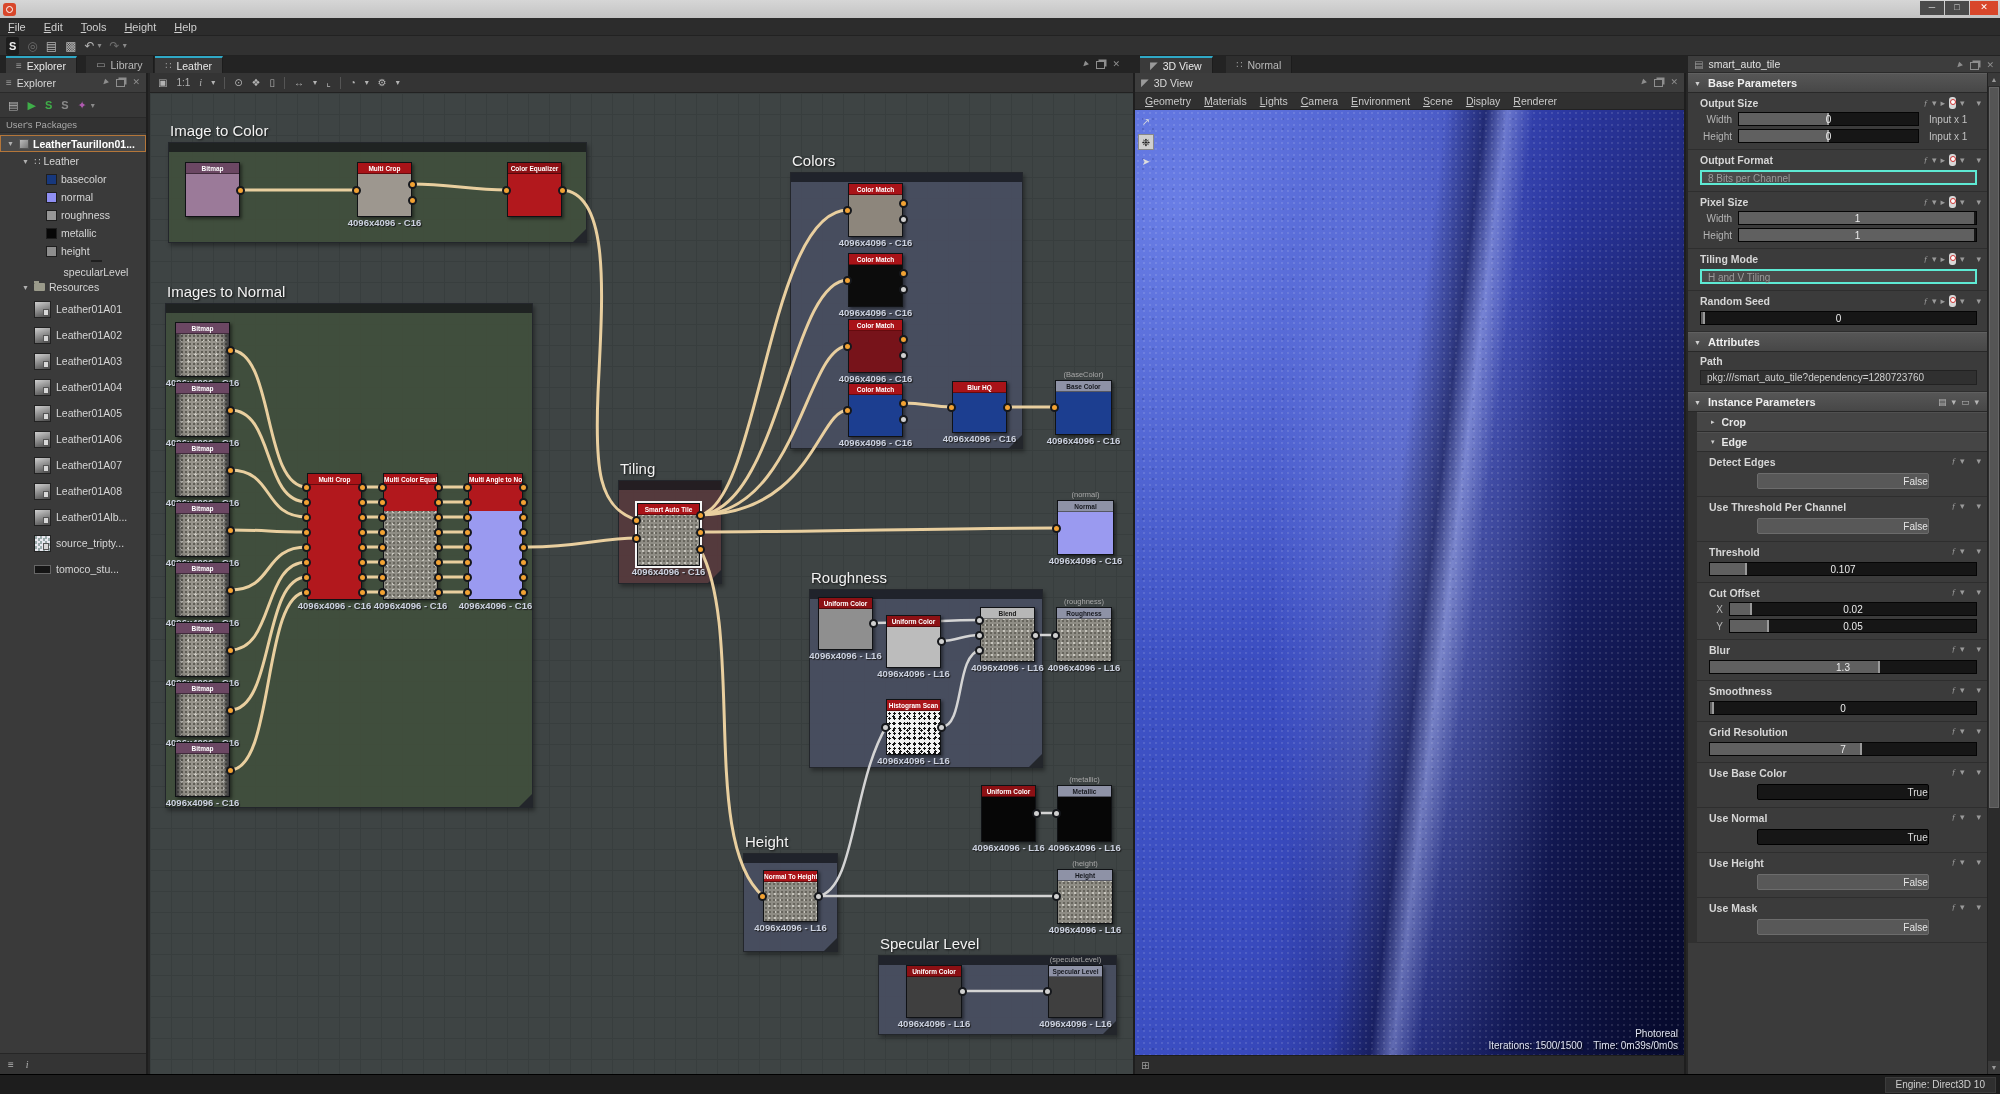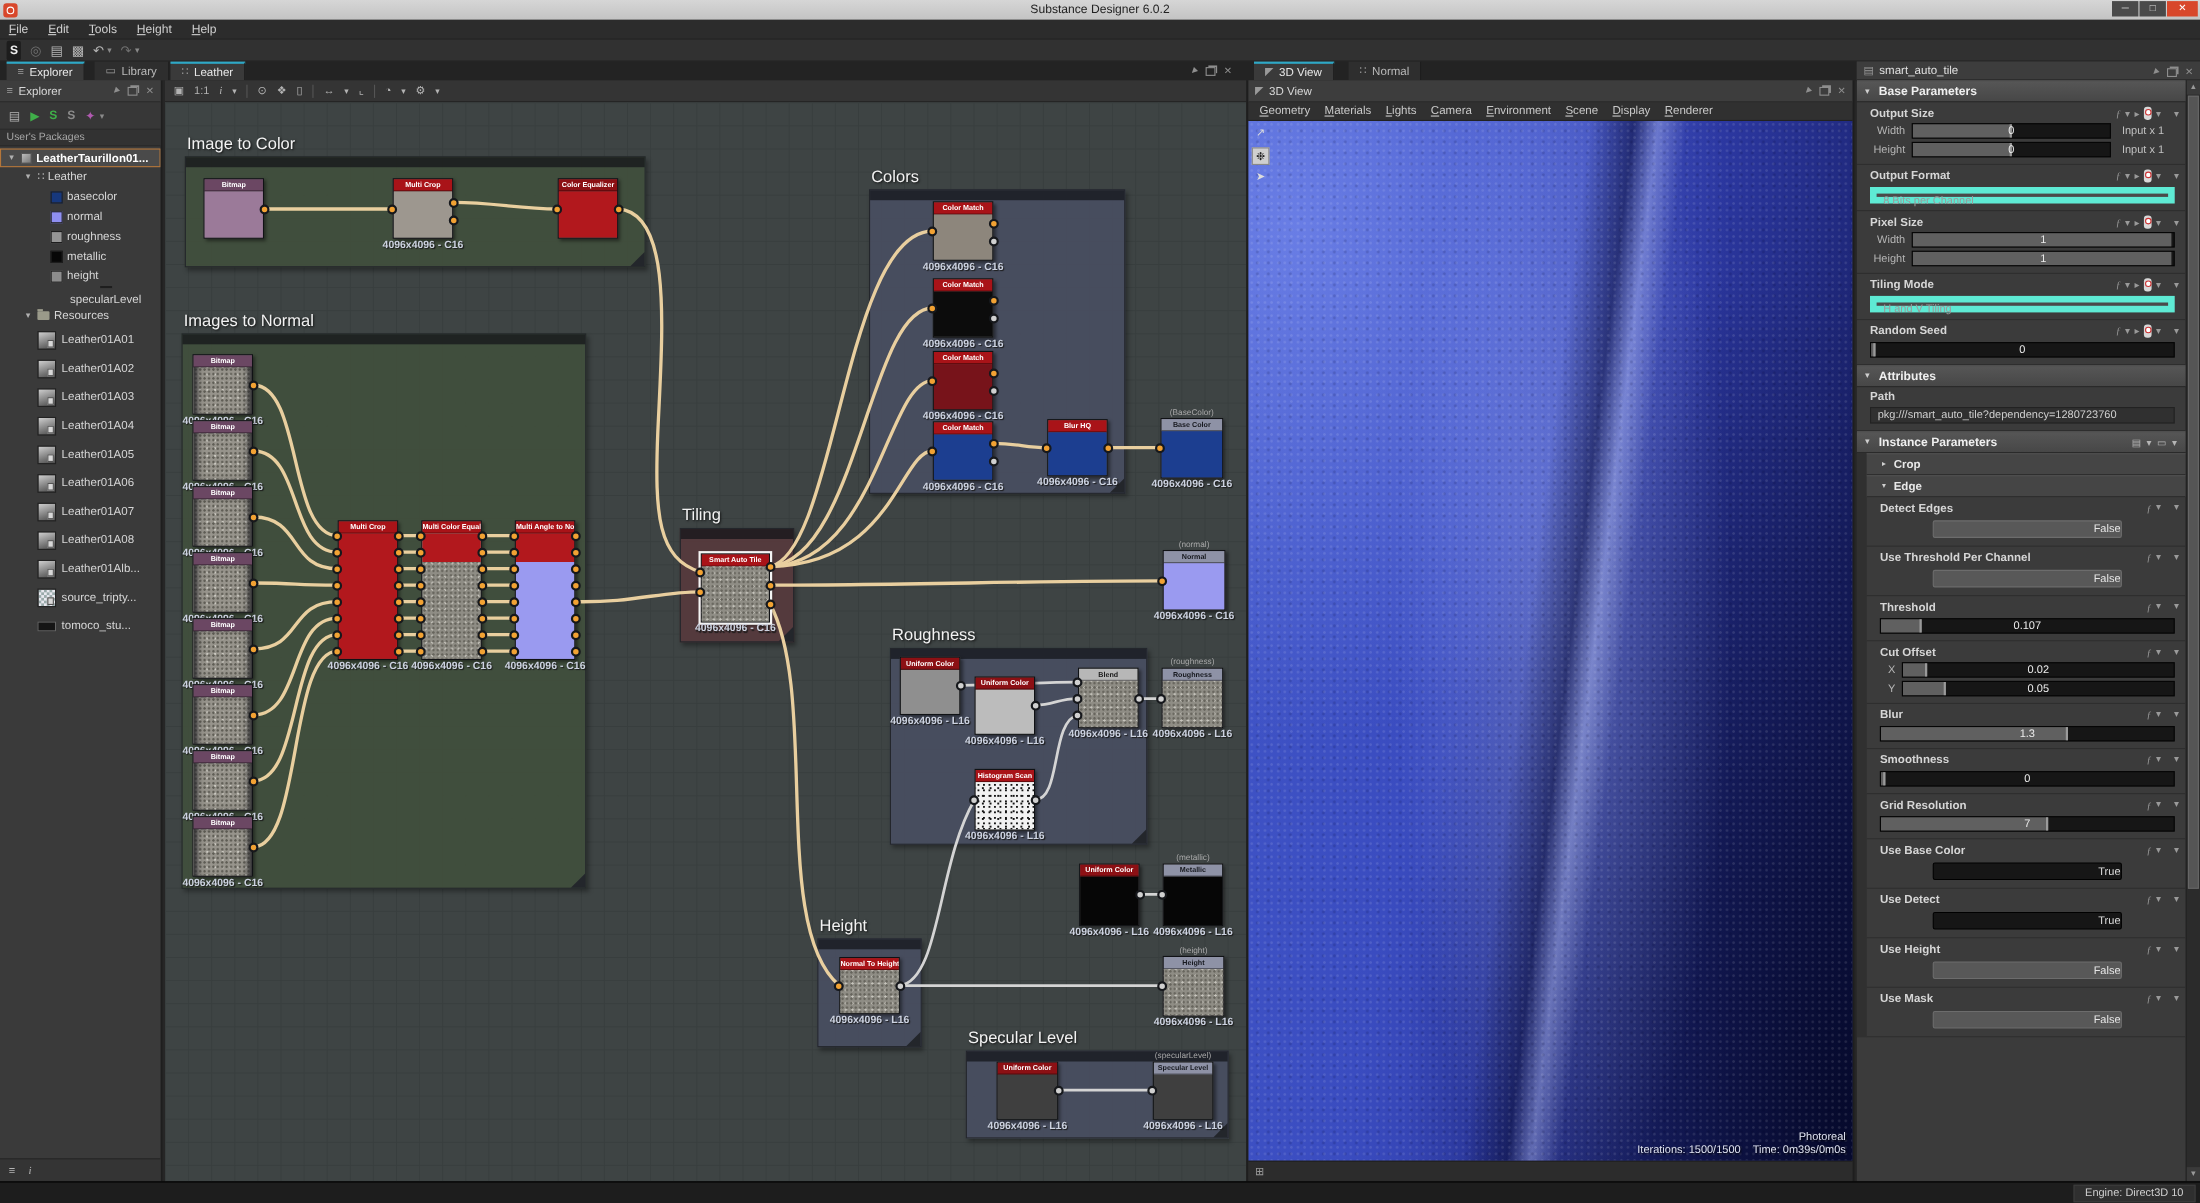--- a/index.html
+++ b/index.html
@@ -145,21 +145,21 @@
   .pic-pill { width:7px; height:12px; background:#d8d8d8; border-radius:3px; position:relative; }
   .pic-pill::after { content:""; position:absolute; left:1.5px; top:2px; width:4px; height:4px; border:1.5px solid #c33; border-radius:50%; background:#fff; }
   .pic-far { margin-left:8px; }
   .slider { margin-top:4px; height:14px; background:#161616; border:1px solid #050505; position:relative; }
   .slider .fill { position:absolute; left:0; top:0; bottom:0; background:#606060; border-right:2px solid #9a9a9a; }
   .slider .val { position:absolute; inset:0; text-align:center; font-size:10px; color:#ececec; line-height:13px; }
   .subrow { display:flex; align-items:center; gap:6px; margin-top:3px; }
   .sublabel { width:32px; text-align:right; color:#b5b5b5; font-size:10px; flex:none; }
   .subrow .slider { flex:1; margin-top:0; }
   .suffix { width:52px; color:#c2c2c2; font-size:10px; flex:none; padding-left:4px; }
-  .ddfield { margin-top:4px; height:15px; background:#4a4a4a; border:6px solid #5eead4; color:#9b9b9b; font-size:10px; padding:0 6px; line-height:14px; }
+  .ddfield { margin-top:4px; height:15px; background:#4a4a4a; border:2px solid #5eead4; color:#9b9b9b; font-size:10px; padding:0 6px; line-height:14px; }
   .pathfield { margin-top:3px; height:15px; background:#303030; border:1px solid #222; color:#cfcfcf; font-size:10px; padding:0 6px; line-height:14px; white-space:nowrap; overflow:hidden; }
   .boolbtn { margin:5px auto 1px; width:64%; height:16px; text-align:right; font-size:10px; line-height:15px; border-radius:2px; }
   .boolbtn.true { background:#161616; color:#dedede; border:1px solid #000; }
   .boolbtn.false { background:#585858; color:#e6e6e6; border:1px solid #6c6c6c; }
   .subsect { background:#454545; font-weight:bold; color:#e8e8e8; font-size:10.5px; padding:3px 8px 3px 14px;
     border-bottom:1px solid #2c2c2c; border-top:1px solid #505050; display:flex; gap:7px; align-items:center; }
   .subsect .tri { font-size:7px; color:#cfcfcf; }
   #instance-rows { border-left:9px solid #303030; }
   #attr-label { font-weight:bold; color:#d6d6d6; font-size:10.5px; padding:3px 0 0 12px; }
 
@@ -167,21 +167,20 @@
   #statusbar { position:absolute; left:0; top:1074px; width:2000px; height:20px; background:#1d1d1d; border-top:1px solid #000; }
   #engine-box { position:absolute; right:4px; top:2px; height:16px; background:#2f2f2f; border:1px solid #3c3c3c; color:#cfcfcf; font-size:10px; padding:1px 10px; }
 </style>
 </head>
 <body>
 
 <div class="app">
 
   <div id="titlebar">
     <div id="app-icon"></div>
-    <div id="title-text">Substance Designer 6.0.2</div>
     <div class="winbtns">
       <div class="winbtn">─</div>
       <div class="winbtn">□</div>
       <div class="winbtn close">✕</div>
     </div>
   </div>
 
   <div id="menubar">
 
   <span class="menu-item">File</span>
@@ -1010,21 +1009,21 @@
           <div class="plabel">Use Base Color</div>
           <div class="picons">
             <span class="pic-f">ƒ</span>
             <span>▾</span>
             <span class="pic-far">▾</span>
           </div>
           <div class="boolbtn true">True</div>
         </div>
 
         <div class="prow">
-          <div class="plabel">Use Detect</div>
+          <div class="plabel">Use Normal</div>
           <div class="picons">
             <span class="pic-f">ƒ</span>
             <span>▾</span>
             <span class="pic-far">▾</span>
           </div>
           <div class="boolbtn true">True</div>
         </div>
 
         <div class="prow">
           <div class="plabel">Use Height</div>

